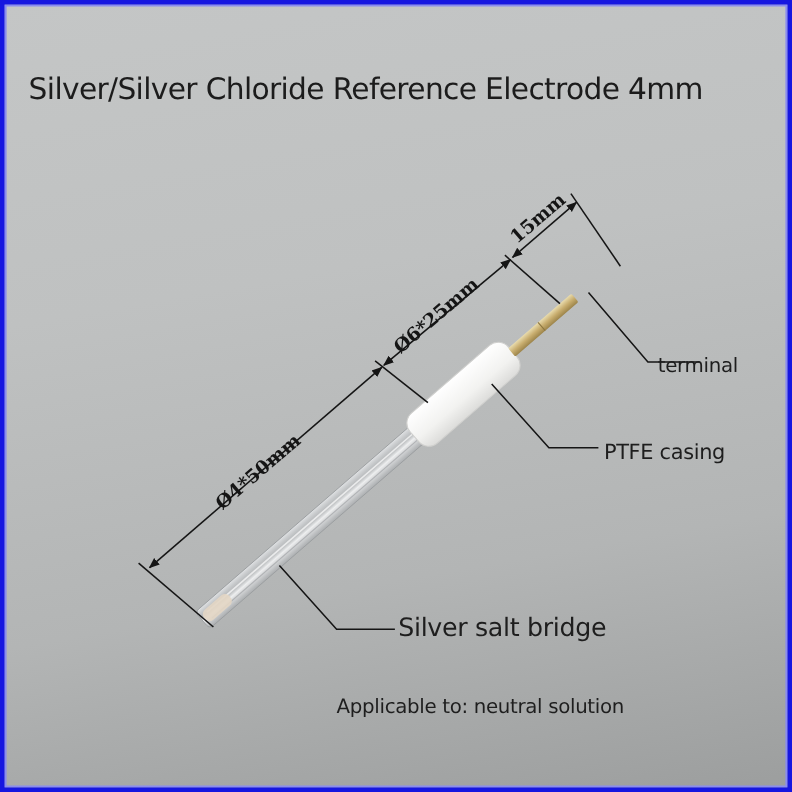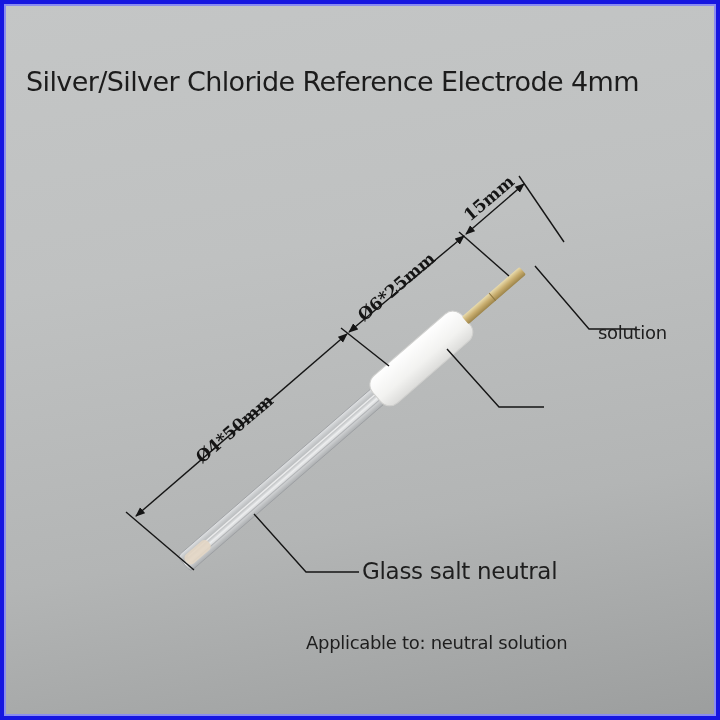--- a/index.html
+++ b/index.html
@@ -88,16 +88,17 @@
       <polyline points="531,262 585,325 632,325"></polyline>
       <polyline points="443,345 495,403 540,403"></polyline>
       <polyline points="250,510 302,568 355,568"></polyline>
     </g>
 
     <text class="dim-text" transform="translate(198,460) rotate(-40.5)">Ø4*50mm</text>
     <text class="dim-text" transform="translate(360,318) rotate(-40.5)">Ø6*25mm</text>
     <text class="dim-text" transform="translate(466,218) rotate(-40.5)">15mm</text>
   </svg>
 
-  <div class="label lbl-terminal">solution</div>
-  <div class="label lbl-glass">Glass salt neutral</div>
+  <div class="label lbl-terminal">terminal</div>
+  <div class="label lbl-ptfe">PTFE casing</div>
+  <div class="label lbl-glass">Silver salt bridge</div>
   <div class="label lbl-applicable">Applicable to: neutral solution</div>
 </div>
 
 </body></html>

